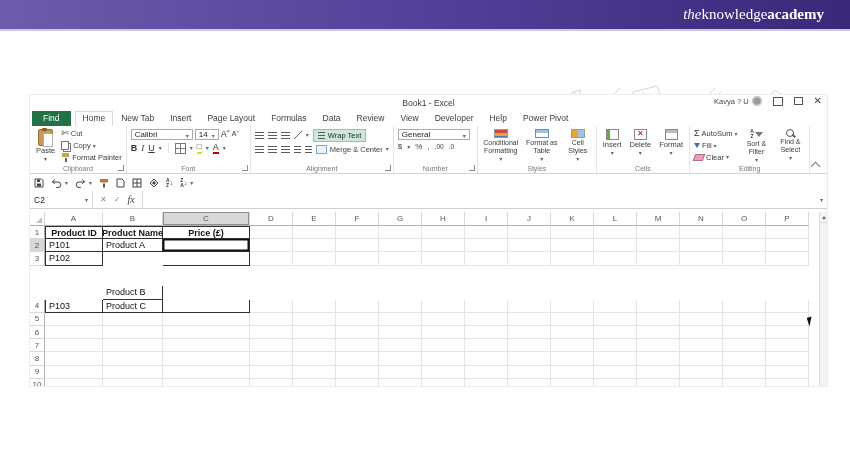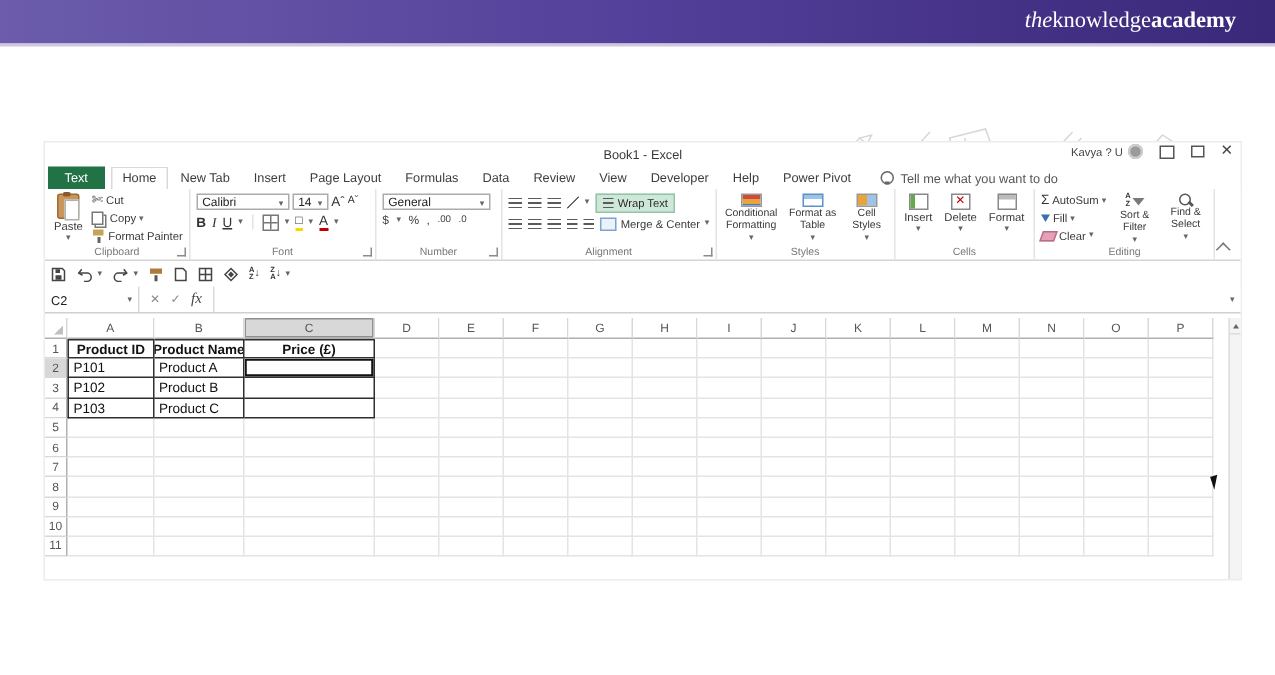--- a/index.html
+++ b/index.html
@@ -196,37 +196,33 @@
           <span class="avatar"></span>
         </span>
         <span class="sq-icon"></span>
         <span class="restore"></span>
         <span class="close-x">✕</span>
       </div>
     </div>
 
     <div class="tabstrip">
       <div class="tabs-gen">
-          <div class="tab file">Text</div>
+          <div class="tab file">Find</div>
           <div class="tab active">Home</div>
           <div class="tab">New Tab</div>
           <div class="tab">Insert</div>
           <div class="tab">Page Layout</div>
           <div class="tab">Formulas</div>
           <div class="tab">Data</div>
           <div class="tab">Review</div>
           <div class="tab">View</div>
           <div class="tab">Developer</div>
           <div class="tab">Help</div>
           <div class="tab">Power Pivot</div>
         </div>
-      <div class="tellme">
-        <span class="bulb"></span>
-        <span>Tell me what you want to do</span>
-      </div>
     </div>
 
     <div class="ribbon">
 
       <div class="rgroup">
         <div class="bigbtn">
           <span class="clip"></span>
           <span class="cap">Paste</span>
           <span class="dd">▾</span>
         </div>
@@ -274,39 +270,20 @@
             <span class="fmt-letter y-bar" style="font-size:8px;">□</span>
               <span class="dd">▾</span>
             <span class="fmt-letter u-bar">A</span>
               <span class="dd">▾</span>
           </div>
         </div>
         <div class="glabel">Font</div>
         <div class="launcher"></div>
       </div>
 
-      <div class="rgroup" style="width:84px;">
-        <div class="gcol" style="width:100%;">
-          <div class="combo" style="width:72px;">
-              <span>General</span>
-              <span class="dd">▾</span>
-            </div>
-          <div style="display:flex;align-items:center;gap:5px;">
-            <span class="num-ic">$</span>
-              <span class="dd">▾</span>
-            <span class="num-ic">%</span>
-            <span class="num-ic">,</span>
-            <span class="num-ic" style="font-size:6.5px;">.00</span>
-            <span class="num-ic" style="font-size:6.5px;">.0</span>
-          </div>
-        </div>
-        <div class="glabel">Number</div>
-        <div class="launcher"></div>
-      </div>
-
       <div class="rgroup">
         <div class="gcol">
           <div style="display:flex;align-items:center;gap:4px;height:12px;">
             <span class="bars"></span>
             <span class="bars"></span>
             <span class="bars"></span>
             <span class="diag"></span>
               <span class="dd">▾</span>
             <span class="wrapbtn">
                 <span class="bars" style="width:7px;"></span>
@@ -320,20 +297,39 @@
             <span class="bars" style="width:7px;"></span>
             <span class="bars" style="width:7px;"></span>
             <span class="mergebtn">
                 <span class="merge-ic"></span>
                 <span>Merge &amp; Center</span>
                 <span class="dd">▾</span>
               </span>
           </div>
         </div>
         <div class="glabel">Alignment</div>
+        <div class="launcher"></div>
+      </div>
+
+      <div class="rgroup" style="width:84px;">
+        <div class="gcol" style="width:100%;">
+          <div class="combo" style="width:72px;">
+              <span>General</span>
+              <span class="dd">▾</span>
+            </div>
+          <div style="display:flex;align-items:center;gap:5px;">
+            <span class="num-ic">$</span>
+              <span class="dd">▾</span>
+            <span class="num-ic">%</span>
+            <span class="num-ic">,</span>
+            <span class="num-ic" style="font-size:6.5px;">.00</span>
+            <span class="num-ic" style="font-size:6.5px;">.0</span>
+          </div>
+        </div>
+        <div class="glabel">Number</div>
         <div class="launcher"></div>
       </div>
 
       <div class="rgroup">
         <div class="bigbtn" style="width:34px;">
           <span class="cf-ic"></span>
           <span class="cap" style="font-size:7px;">Conditional Formatting</span>
           <span class="dd">▾</span>
         </div>
         <div class="bigbtn" style="width:32px;">
@@ -527,21 +523,21 @@
           <div class="g-cell" style="width: 43px;"></div>
           <div class="g-cell" style="width: 43px;"></div>
           <div class="g-cell" style="width: 43px;"></div>
           <div class="g-cell" style="width: 43px;"></div>
           <div class="g-cell" style="width: 43px;"></div>
           <div class="g-cell" style="width: 43px;"></div>
         </div>
         <div class="g-row">
           <div class="g-rhdr">3</div>
           <div class="g-cell tbl tl" style="width: 58px;">P102</div>
-          <div class="g-cell tbl" style="width: 60px;">Product B</div>
+          <div class="g-cell tbl" style="width: 60px; margin-top: 34px;">Product B</div>
           <div class="g-cell tbl" style="width: 87px;"></div>
           <div class="g-cell" style="width: 43px;"></div>
           <div class="g-cell" style="width: 43px;"></div>
           <div class="g-cell" style="width: 43px;"></div>
           <div class="g-cell" style="width: 43px;"></div>
           <div class="g-cell" style="width: 43px;"></div>
           <div class="g-cell" style="width: 43px;"></div>
           <div class="g-cell" style="width: 43px;"></div>
           <div class="g-cell" style="width: 43px;"></div>
           <div class="g-cell" style="width: 43px;"></div>

